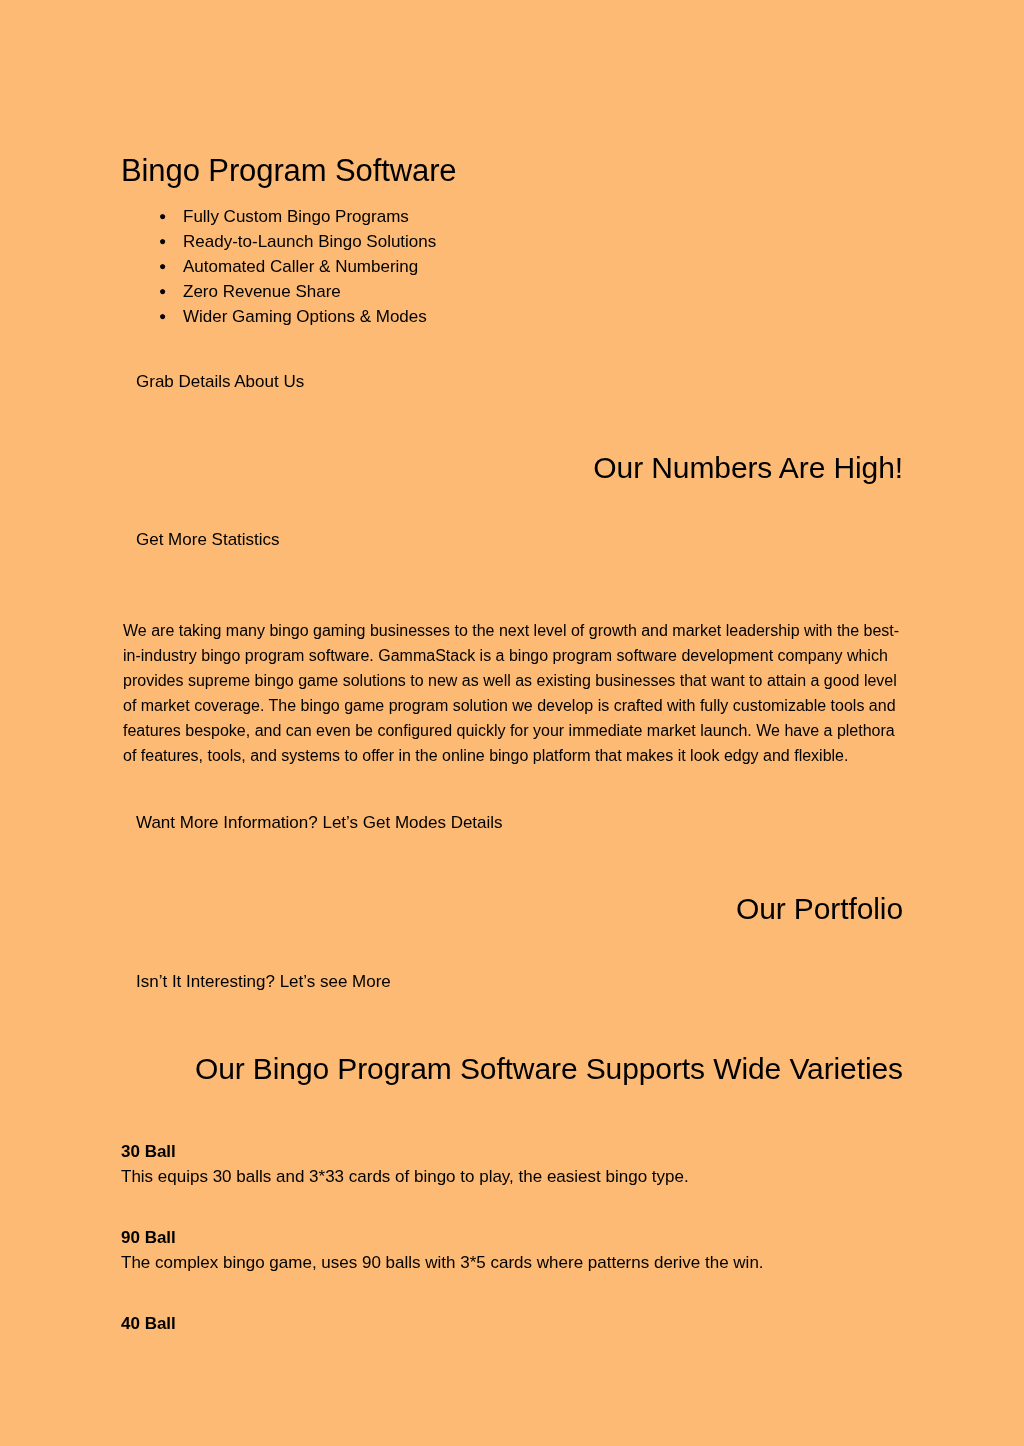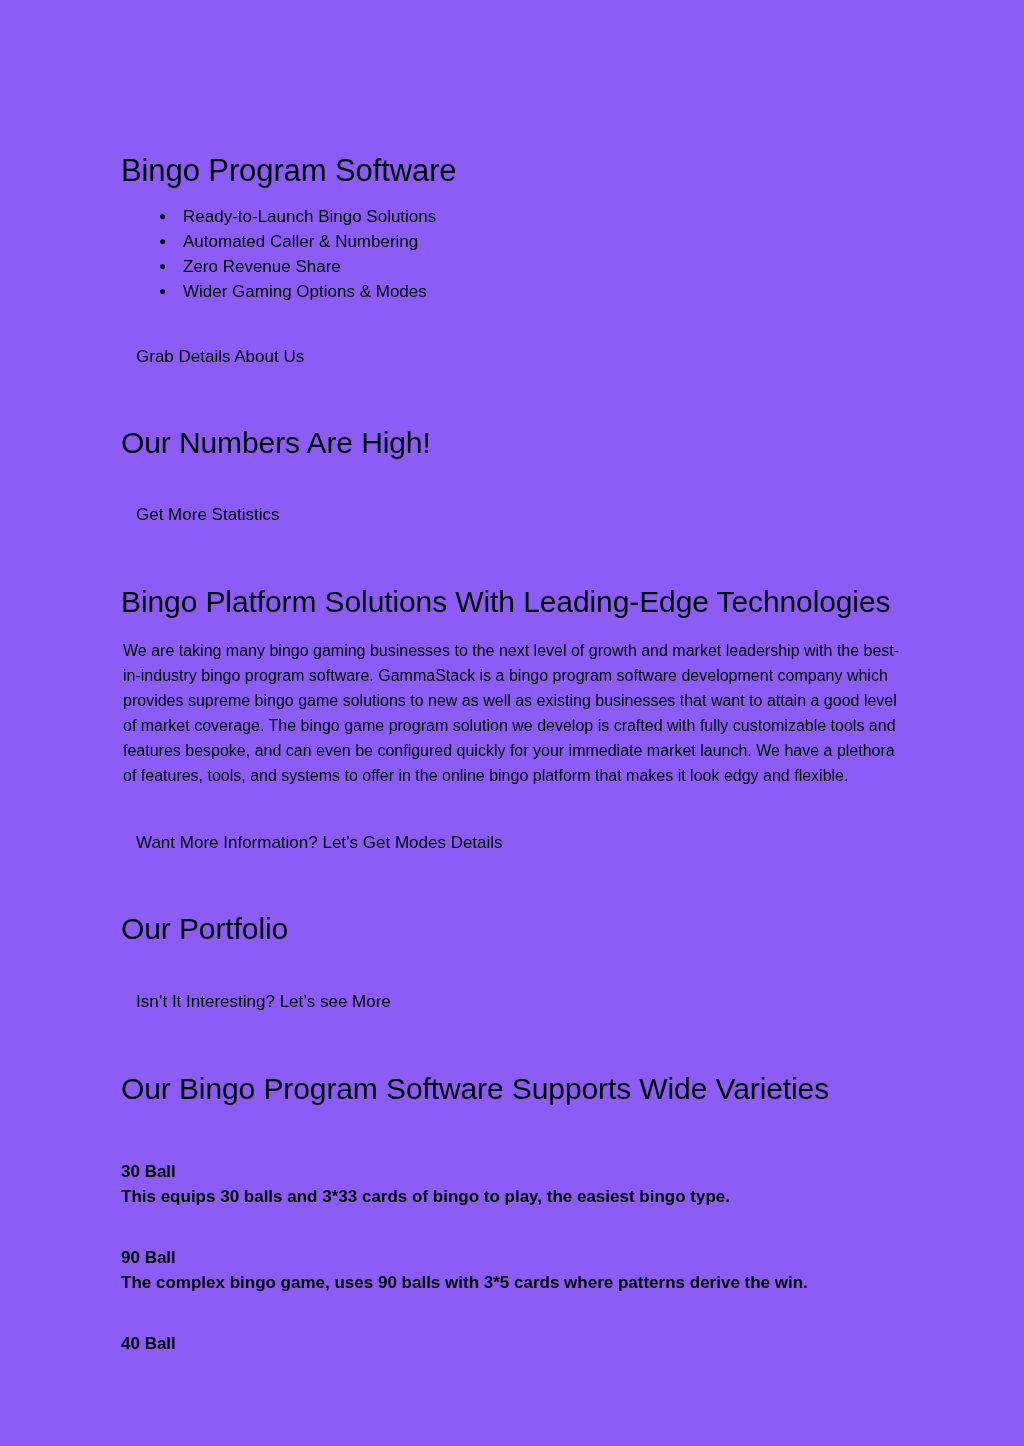--- a/index.html
+++ b/index.html
@@ -12,41 +12,42 @@
     width: 1024px;
     height: 1446px;
     font-family: "Liberation Sans", sans-serif;
     color: #000000;
     -webkit-font-smoothing: antialiased;
   }
   .page {
     position: relative;
     width: 1024px;
     height: 1446px;
-    background: #8b5cf6;
+    background: #fdba74;
     box-sizing: border-box;
     padding: 152px 121px 0 121px;
   }
   .content {
     width: 782px;
   }
 
   h1.doc-title {
     font-size: 31px;
     font-weight: 400;
     line-height: 1.22;
     margin: 0 0 14px 0;
     letter-spacing: -0.1px;
   }
   h2.section-heading {
     font-size: 30px;
     font-weight: 400;
     line-height: 1.48;
     margin: 0;
     letter-spacing: -0.1px;
+    text-align: right;
   }
   h2.section-heading.tight {
     line-height: 1.5;
   }
 
   ul.feature-list {
     margin: 0 0 0 0;
     padding: 0 0 0 38px;
     list-style: none;
   }
@@ -82,32 +83,33 @@
 
   .variety-block {
     font-size: 17px;
     line-height: 25px;
   }
   .variety-term {
     font-weight: bold;
     margin-top: 36px;
   }
   .variety-desc {
-    font-weight: 700;
+    font-weight: 400;
   }
 </style>
 </head>
 <body>
 
 <div class="page">
   <div class="content">
 
     <h1 class="doc-title">Bingo Program Software</h1>
 
     <ul class="feature-list">
+      <li>Fully Custom Bingo Programs</li>
       <li>Ready-to-Launch Bingo Solutions</li>
       <li>Automated Caller &amp; Numbering</li>
       <li>Zero Revenue Share</li>
       <li>Wider Gaming Options &amp; Modes</li>
     </ul>
 
     <div class="spacer-lg"></div>
 
     <p class="cta-line">Grab Details About Us</p>
 
@@ -116,21 +118,20 @@
 
     <h2 class="section-heading">Our Numbers Are High!</h2>
 
     <div class="spacer-md"></div>
 
     <p class="cta-line">Get More Statistics</p>
 
     <div class="spacer-lg"></div>
     <div class="spacer-sm"></div>
 
-    <h2 class="section-heading tight">Bingo Platform Solutions With Leading-Edge Technologies</h2>
 
     <div class="spacer-sm"></div>
 
     <p class="body-text">We are taking many bingo gaming businesses to the next level of growth and market leadership with the best-in-industry bingo program software. GammaStack is a bingo program software development company which provides supreme bingo game solutions to new as well as existing businesses that want to attain a good level of market coverage. The bingo game program solution we develop is crafted with fully customizable tools and features bespoke, and can even be configured quickly for your immediate market launch. We have a plethora of features, tools, and systems to offer in the online bingo platform that makes it look edgy and flexible.</p>
 
     <div class="spacer-lg"></div>
 
     <p class="cta-line">Want More Information? Let’s Get Modes Details</p>
 
     <div class="spacer-lg"></div>

